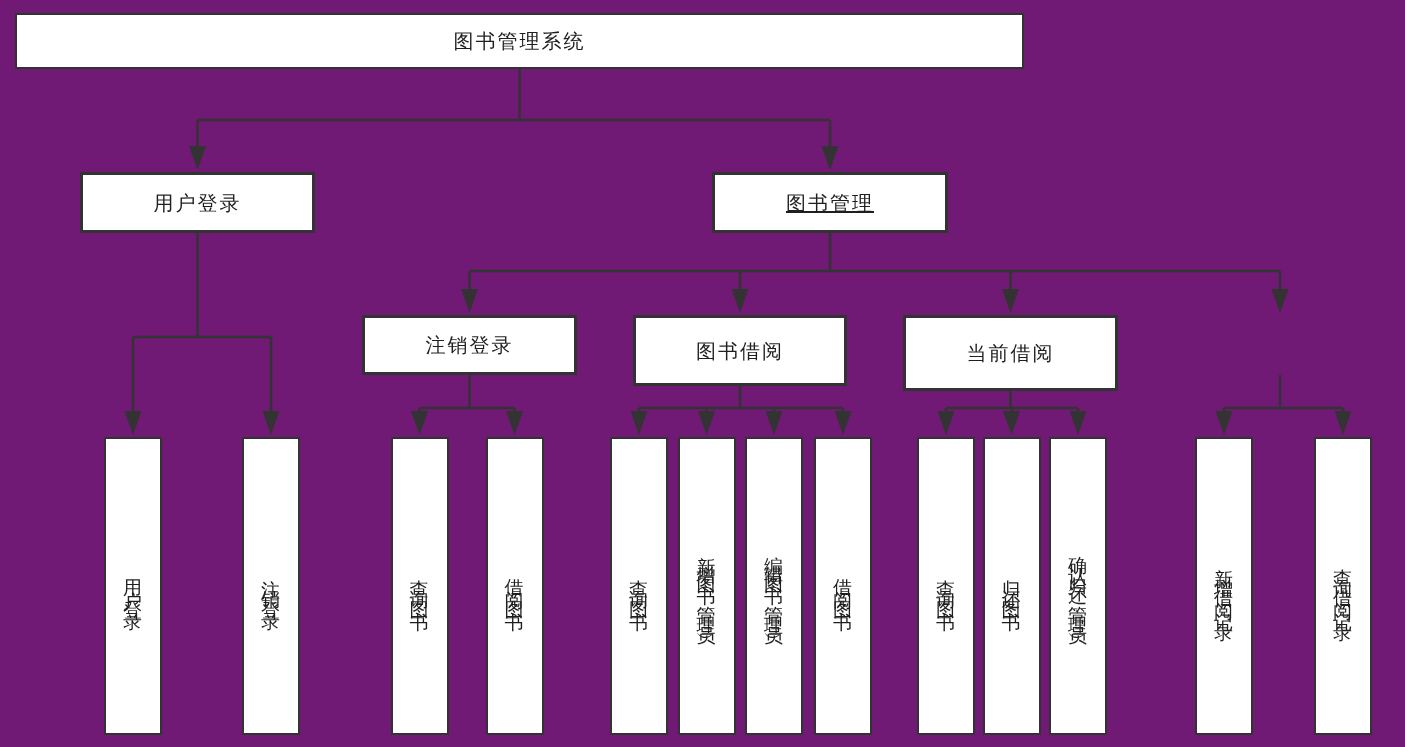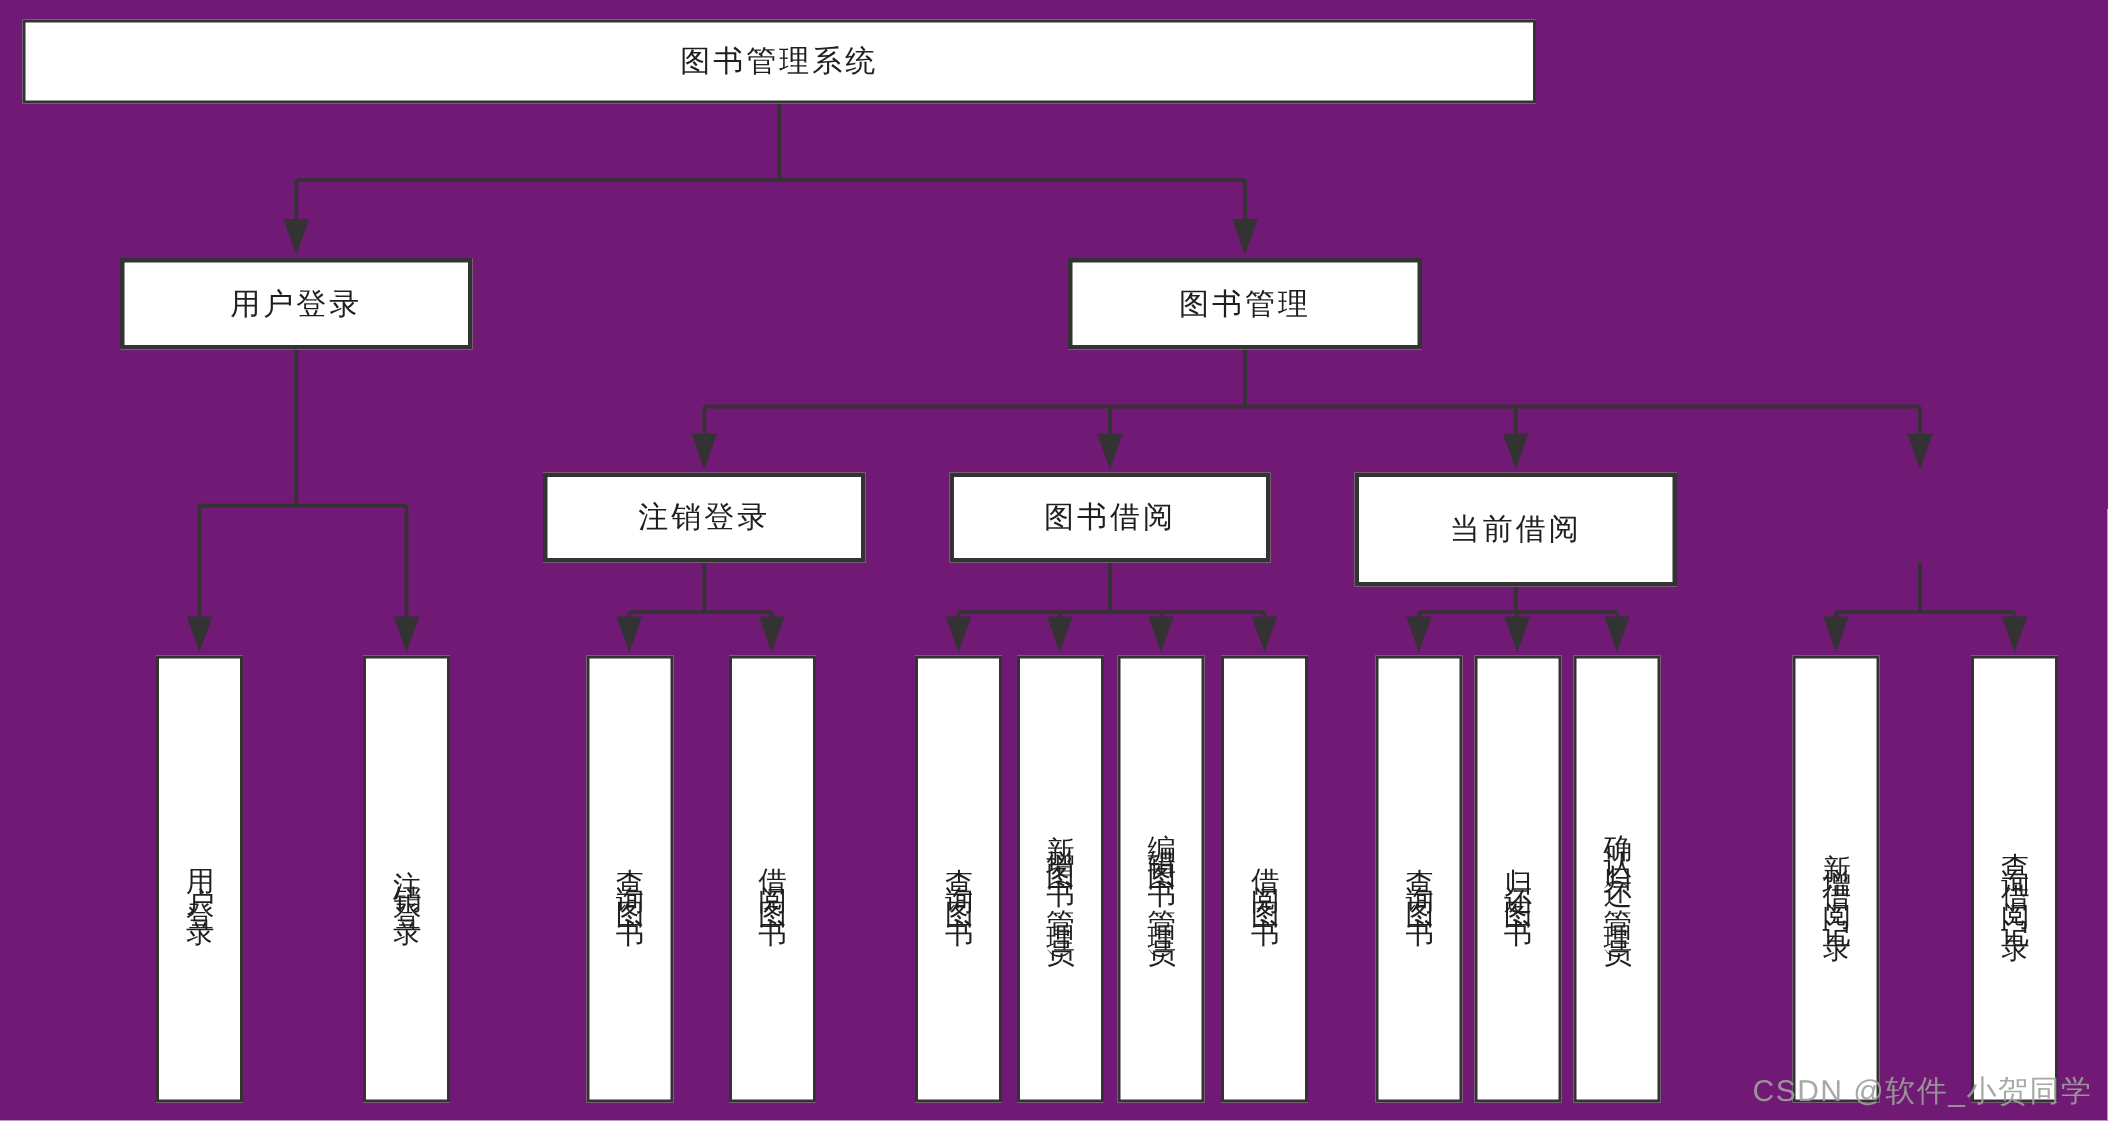--- a/index.html
+++ b/index.html
@@ -106,39 +106,38 @@
       <polygon points="1003,411 1020,411 1011.5,435"></polygon>
       <polygon points="1069.5,411 1086.5,411 1078,435"></polygon>
       <polygon points="1215.5,411 1232.5,411 1224,435"></polygon>
       <polygon points="1334.5,411 1351.5,411 1343,435"></polygon>
     </g>
   </svg>
 
   <div class="hbox root" style="left:15px; top:13px; width:1009px; height:56px;">图书管理系统</div>
 
   <div class="hbox" style="left:80px; top:172px; width:235px; height:61px;">用户登录</div>
-  <div class="hbox" style="left:712px; top:172px; width:236px; height:61px;">图书管理</div>
+  <div class="hbox" style="left:712px; top:172px; width:236px; height:61px;text-decoration:underline;">图书管理</div>
 
   <div class="hbox" style="left:362px; top:315px; width:215px; height:60px;">注销登录</div>
-  <div class="hbox" style="left:633px; top:315px; width:214px; height:60px;">图书借阅</div>
+  <div class="hbox" style="left:633px; top:315px; width:214px; height:71px;">图书借阅</div>
   <div class="hbox" style="left:903px; top:315px; width:215px; height:76px;">当前借阅</div>
 
   <div class="vbox" style="left:104px;">用户登录</div>
   <div class="vbox" style="left:242px;">注销登录</div>
 
   <div class="vbox" style="left:390.5px;">查询图书</div>
   <div class="vbox" style="left:485.5px;">借阅图书</div>
 
   <div class="vbox" style="left:610px;">查询图书</div>
   <div class="vbox long" style="left:677.5px;">新增图书（管理员）</div>
   <div class="vbox long" style="left:745px;">编辑图书（管理员）</div>
   <div class="vbox" style="left:814px;">借阅图书</div>
 
   <div class="vbox" style="left:917px;">查询图书</div>
   <div class="vbox" style="left:982.5px;">归还图书</div>
   <div class="vbox long" style="left:1049px;">确认归还（管理员）</div>
 
   <div class="vbox" style="left:1195px;">新增借阅记录</div>
   <div class="vbox" style="left:1314px;">查询借阅记录</div>
 
-  <div class="watermark">CSDN @软件_小贺同学</div>
 
 </div>
 
 </body></html>

